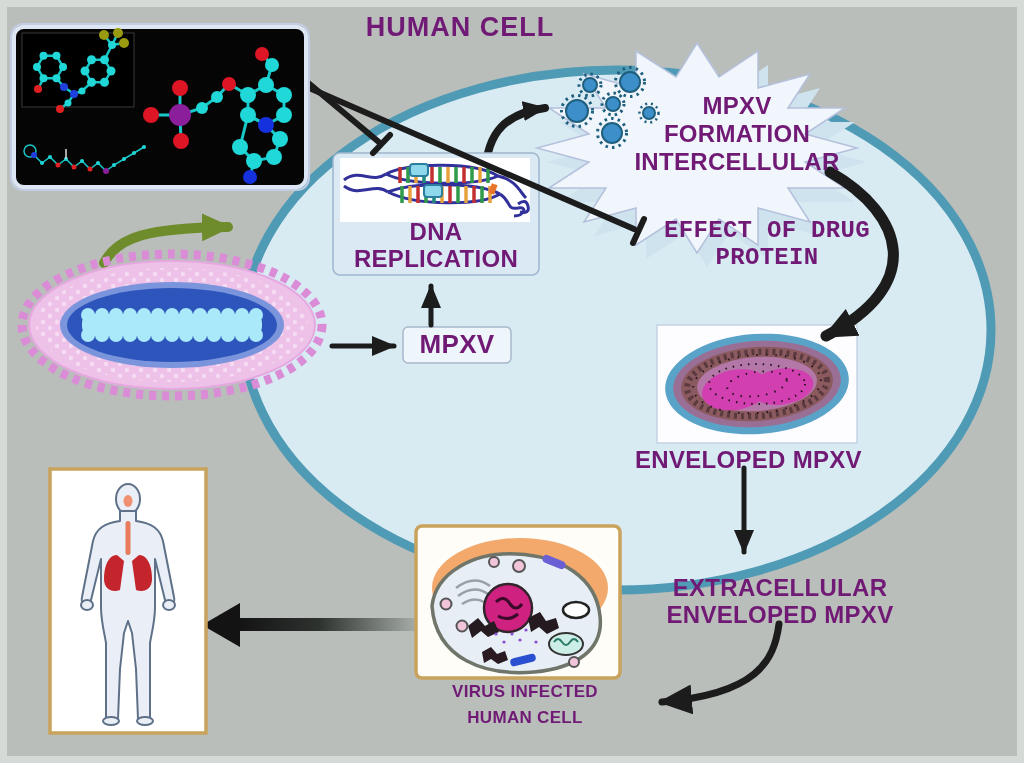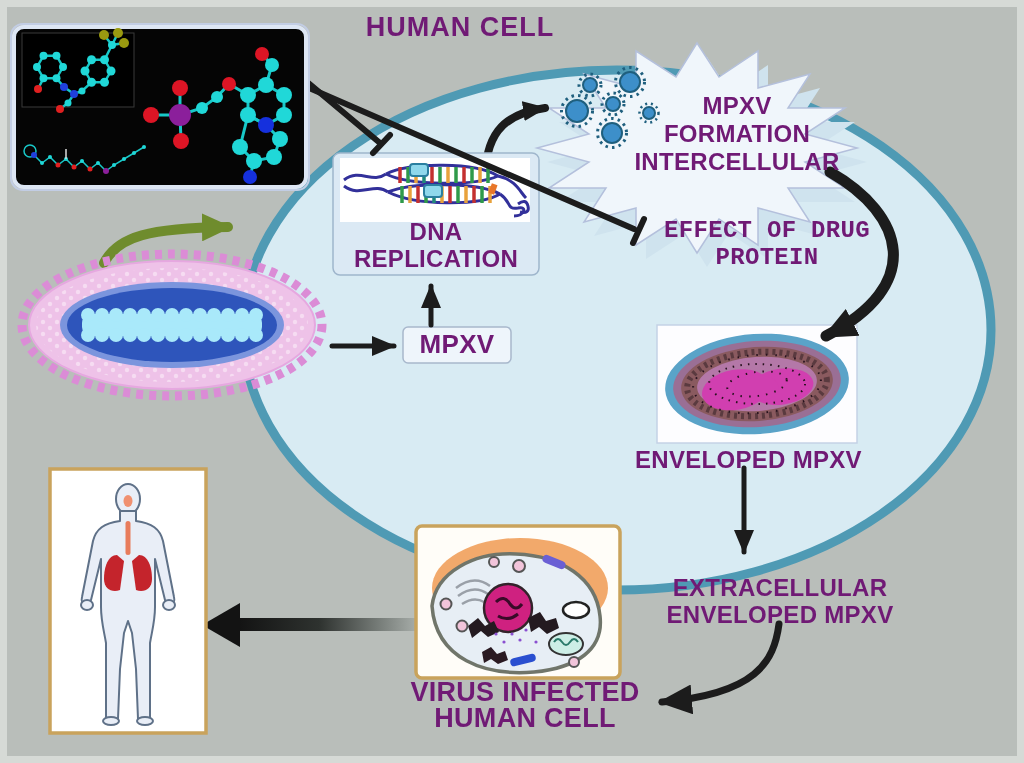--- a/index.html
+++ b/index.html
@@ -373,20 +373,20 @@
 </div>
 
 
 <div class="lbl" style="left:635px;top:446px;width:225px;">ENVELOPED MPXV</div>
 
 <div class="lbl" style="left:650px;top:574px;width:260px;">
   <span>EXTRACELLULAR</span>
   <span>ENVELOPED MPXV</span>
 </div>
 
-<div class="lbl" style="left:400px;top:679px;width:250px;font-size:27px;line-height:26px;">
+<div class="lbl" style="left:400px;top:679px;width:250px;font-size:17px;line-height:26px;">
   <span>VIRUS INFECTED</span>
   <span>HUMAN CELL</span>
 </div>
 
 
 <div class="frame-edge"></div>
 </div>
 
 </body></html>

